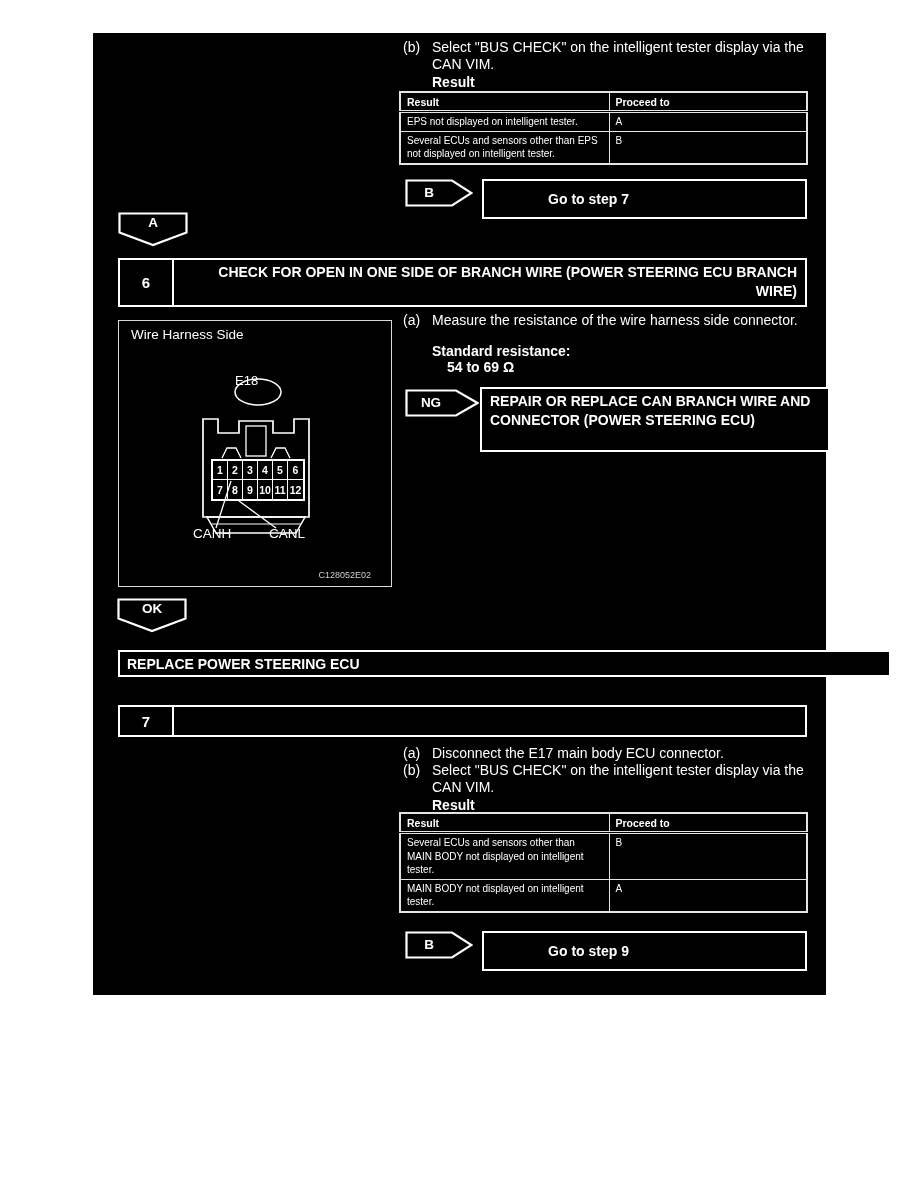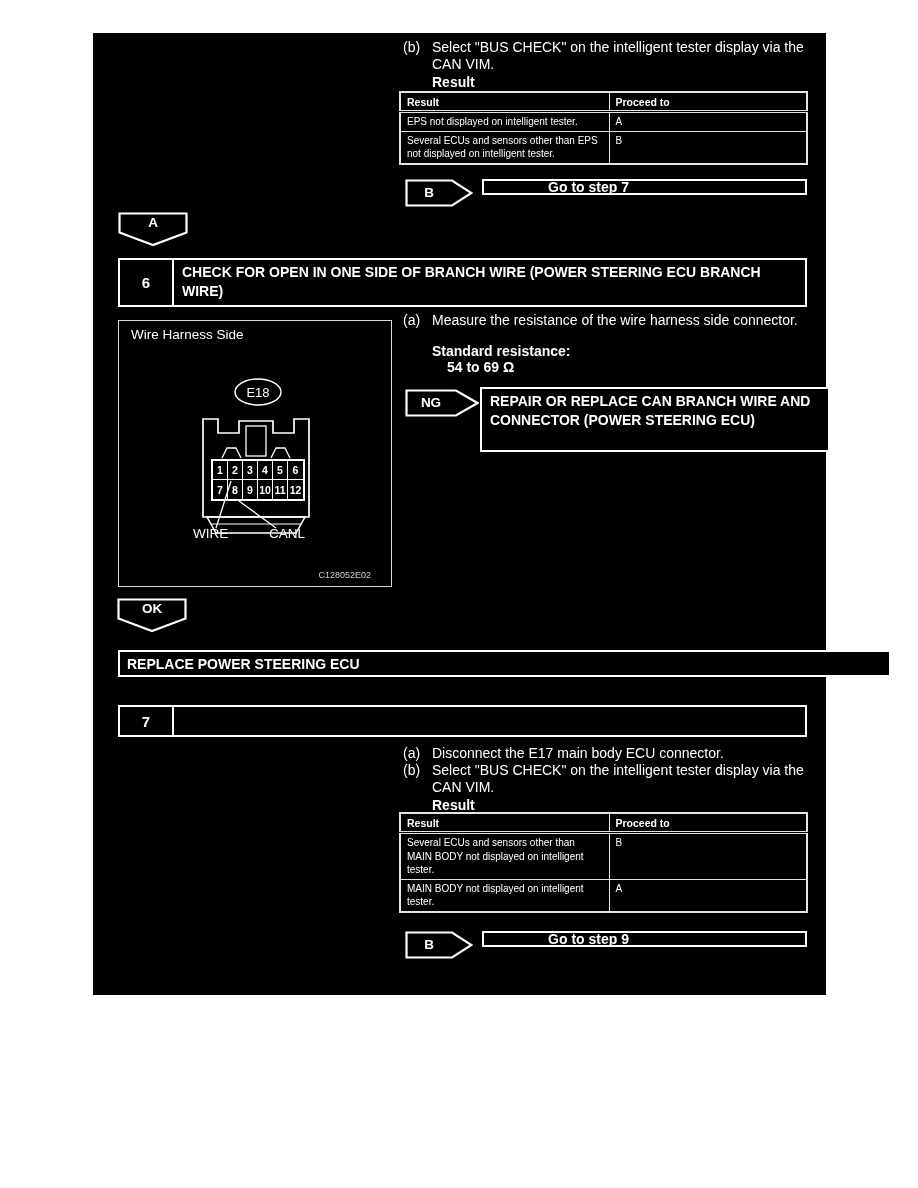--- a/index.html
+++ b/index.html
@@ -20,47 +20,47 @@
                   padding:3px 6px 2px;border:1px solid #e4e4e4;border-bottom:3px double #e4e4e4;}
   table.rtable td{font-size:10px;line-height:13.5px;color:#fff;text-align:left;vertical-align:top;
                   padding:2px 6px;border:1px solid #e4e4e4;}
   .colA{width:209px;}
 
   
   .branch-row{position:absolute;height:28px;}
   .branch-arrow{position:absolute;top:0;width:74px;height:28px;}
   .branch-arrow .arr-label{position:absolute;left:0;top:0;width:48px;height:27px;display:flex;
                            align-items:center;justify-content:center;font-weight:bold;font-size:13.5px;color:#fff;}
-  .goto-box{position:absolute;top:0;height:16px;border:2px solid #fff;background:#000;box-sizing:border-box;
+  .goto-box{position:absolute;top:0;height:40px;border:2px solid #fff;background:#000;box-sizing:border-box;
             display:flex;align-items:center;justify-content:center;font-weight:bold;font-size:14px;color:#fff;
             padding-right:112px;}
   .action-box{position:absolute;border:2px solid #fff;background:#000;box-sizing:border-box;
               font-weight:bold;font-size:14px;line-height:19px;color:#fff;padding:3px 8px;}
 
   
   .pent{position:absolute;width:70px;height:35px;}
   .pent .pent-label{position:absolute;left:0;top:3px;width:70px;text-align:center;
                     font-weight:bold;font-size:13.5px;color:#fff;}
 
   
   .step-head{position:absolute;display:flex;border:2px solid #fff;background:#000;box-sizing:border-box;width:689px;}
   .step-num{width:52px;flex:none;border-right:2px solid #fff;display:flex;align-items:center;
             justify-content:center;font-weight:bold;font-size:15px;color:#fff;}
-  .step-title{padding:3px 8px 4px;font-weight:bold;font-size:14px;line-height:19px;color:#fff;}
+  .step-title{padding:3px 8px 4px;font-weight:bold;font-size:14px;line-height:19px;color:#fff;text-align:right;}
   .step-head.oneline{height:32px;}
   .step-head.oneline .step-title{display:flex;align-items:center;padding:0 8px;}
 
   .full-bar{position:absolute;border:2px solid #fff;background:#000;box-sizing:border-box;width:773px;height:27px;
             display:flex;align-items:center;padding-left:7px;font-weight:bold;font-size:14px;color:#fff;}
 
   
   .figure{position:absolute;left:25px;top:287px;width:274px;height:267px;border:1px solid #d9d9d9;
           background:#000;box-sizing:border-box;}
   .fig-caption{position:absolute;left:12px;top:6px;font-size:13.5px;color:#fff;}
-  .fig-id{position:absolute;left:116px;top:64px;width:46px;text-align:center;font-size:13px;color:#fff;}
+  .fig-id{position:absolute;left:116px;top:52px;width:46px;text-align:left;font-size:13px;color:#fff;}
   .pin-grid{position:absolute;left:92px;top:138px;border:2px solid #fff;display:grid;
             grid-template-columns:repeat(6,15px);grid-auto-rows:19px;background:transparent;}
   .pin-cell{box-sizing:border-box;border-right:1.5px solid #fff;border-bottom:1.5px solid #fff;
             display:flex;align-items:center;justify-content:center;font-weight:bold;font-size:10.5px;color:#fff;}
   .pin-cell.lastcol{border-right:none;}
   .pin-cell.lastrow{border-bottom:none;}
   .wire-label{position:absolute;top:205px;font-size:13.5px;color:#fff;}
   .fig-code{position:absolute;right:20px;bottom:6px;font-size:9px;color:#cfcfcf;}
 
   .std-res{position:absolute;font-weight:bold;font-size:14px;color:#fff;}
@@ -143,21 +143,21 @@
         <span class="pin-cell">4</span>
         <span class="pin-cell">5</span>
         <span class="pin-cell lastcol">6</span>
         <span class="pin-cell lastrow">7</span>
         <span class="pin-cell lastrow">8</span>
         <span class="pin-cell lastrow">9</span>
         <span class="pin-cell lastrow">10</span>
         <span class="pin-cell lastrow">11</span>
         <span class="pin-cell lastrow lastcol">12</span>
       </div>
-      <span class="wire-label" style="left:74px;">WIRE</span>
+      <span class="wire-label" style="left:74px;">CANH</span>
       <span class="wire-label" style="left:150px;">CANL</span>
       <span class="fig-code">C128052E02</span>
     </div>
 
     <div class="proc-item" style="left:310px;top:279px;">
       <span class="it-label">(a)</span>
       <span class="it-text">Measure the resistance of the wire harness side connector.</span>
     </div>
     <div class="std-res" style="left:339px;top:310px;">Standard resistance:</div>
     <div class="std-res" style="left:354px;top:326px;">54 to 69 Ω</div>

